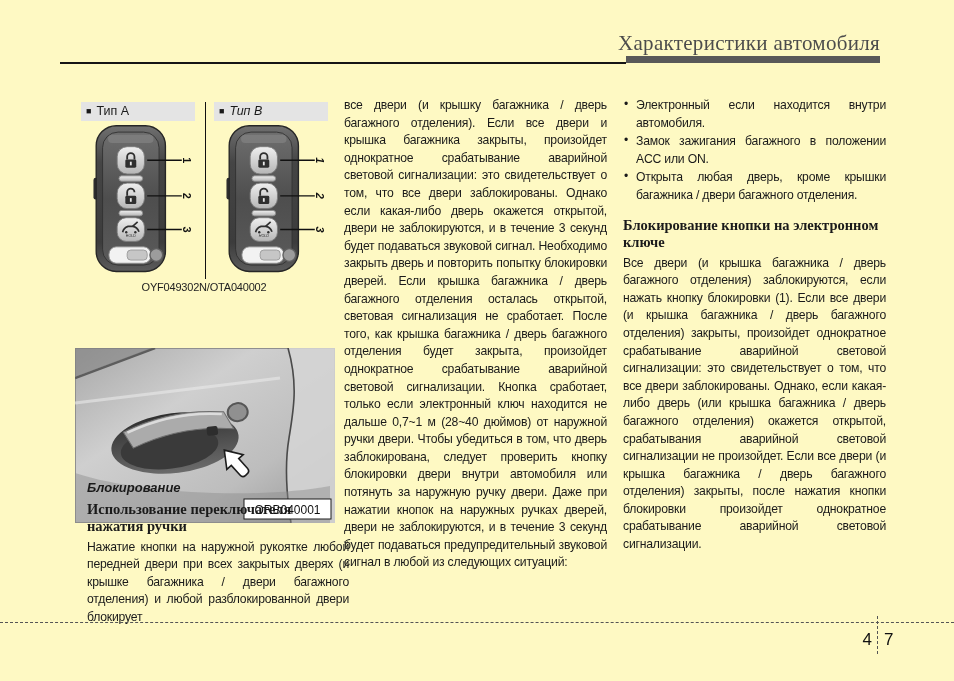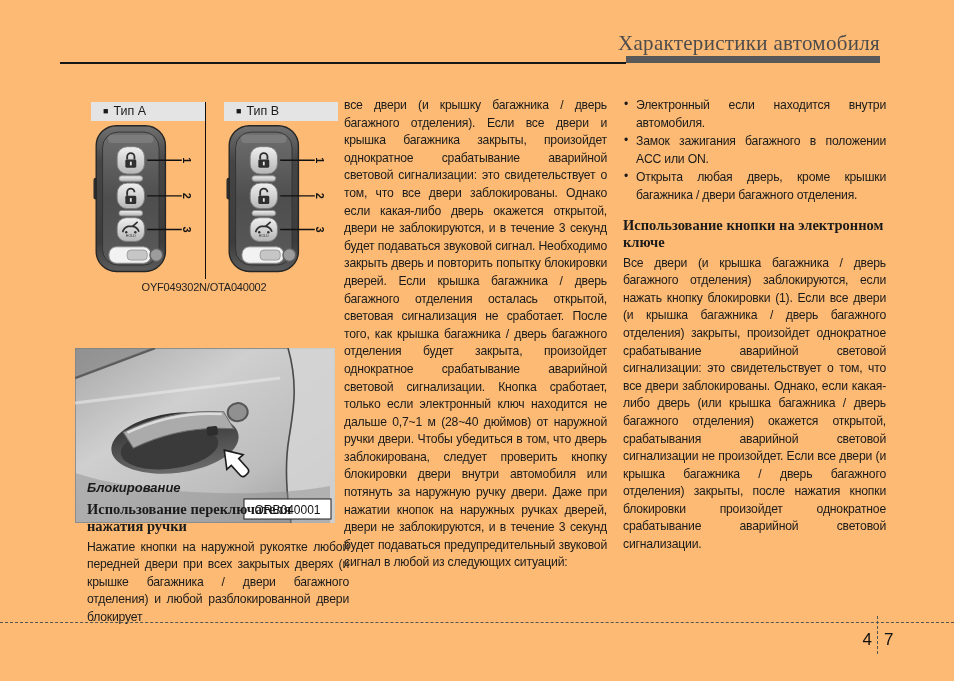--- a/index.html
+++ b/index.html
@@ -1,17 +1,17 @@
 <!DOCTYPE html>
 <html><head>
 <meta charset="utf-8">
 <style>
   html,body { margin:0; padding:0; background:#fff; }
   .page {
-    position:relative; width:954px; height:681px; background:#fdba74;
+    position:relative; width:954px; height:681px; background:#fef9c3;
     font-family:"Liberation Sans", sans-serif; color:#1a1a1a; overflow:hidden;
   }
   
   .page-title {
     position:absolute; top:31px; left:360px; width:520px; text-align:right;
     font-family:"Liberation Serif", serif; font-size:21px; color:#4c4c4c;
     letter-spacing:.3px;
   }
   .rule-thin { position:absolute; left:60px; top:62px; width:566px; height:2px; background:#151515; }
   .rule-bar  { position:absolute; left:626px; top:56px; width:254px; height:7px; }
@@ -26,25 +26,25 @@
   .sec-heading {
     font-family:"Liberation Serif", serif; font-weight:bold; font-size:14.5px;
     line-height:17.5px; text-align:left; letter-spacing:0; margin:12px 0 3px 0;
   }
   #left-text { position:absolute; left:75px; top:479px; width:262px;margin-left:12px; }
   .subtitle { font-style:italic; font-weight:bold; font-size:13px; text-align:left; letter-spacing:0; margin-bottom:4px; }
   #left-text .sec-heading { margin-top:0; }
   
   #fig-fobs { position:absolute; left:75px; top:100px; width:260px; height:195px; }
   .fob-panel { position:absolute; top:0; width:128px; height:180px; }
-  #panel-a { left:0; } #panel-b { left:133px; }
+  #panel-a { left:0; } #panel-b { left:133px;font-style:italic; }
   .panel-divider { position:absolute; left:130px; top:2px; width:1px; height:177px; background:#111; }
   .type-label {
-    position:absolute; left:16px; top:2px; width:114px; height:19px; background:#e4e4e4;
-    font-size:12.5px; line-height:19px; padding-left:12px; box-sizing:border-box; text-align:left;
+    position:absolute; left:6px; top:2px; width:114px; height:19px; background:#e4e4e4;
+    font-size:12.5px; line-height:19px; padding-left:5px; box-sizing:border-box; text-align:left;
   }
   .type-label .marker { font-size:9px; margin-right:5px; position:relative; top:-1px; }
   svg.fob { position:absolute; left:3px; top:23px; }
   .fob-caption { position:absolute; right:1px; top:181px; width:100%; text-align:center; font-size:11px; letter-spacing:-0.2px; color:#222; }
   
   #fig-photo { position:absolute; left:75px; top:300px; width:260px; height:175px;margin-top:48px; }
   
   .footer-dashes { position:absolute; left:0; top:622px; width:954px; height:0; border-top:1.6px dashed #555; }
   .footer-vdash  { position:absolute; left:877px; top:616px; height:38px; width:0; border-left:1.6px dashed #555; }
   .pg-num { position:absolute; top:630px; font-size:17px; color:#111; }
@@ -222,21 +222,21 @@
       <span>Электронный если находится внутри автомобиля.</span>
     </div>
     <div class="bullet-item">
       <span class="dot">•</span>
       <span>Замок зажигания багажного в положении ACC или ON.</span>
     </div>
     <div class="bullet-item">
       <span class="dot">•</span>
       <span>Открыта любая дверь, кроме крышки багажника / двери багажного отделения.</span>
     </div>
-    <div class="sec-heading">Использование кнопки на электронном ключе</div>
+    <div class="sec-heading">Блокирование кнопки на электронном ключе</div>
     <p>Все двери (и крышка багажника / дверь багажного отделения) заблокируются, если нажать кнопку блокировки (1). Если все двери (и крышка багажника / дверь багажного отделения) закрыты, произойдет однократное срабатывание аварийной световой сигнализации: это свидетельствует о том, что все двери заблокированы. Однако, если какая-либо дверь (или крышка багажника / дверь багажного отделения) окажется открытой, срабатывания аварийной световой сигнализации не произойдет. Если все двери (и крышка багажника / дверь багажного отделения) закрыты, после нажатия кнопки блокировки произойдет однократное срабатывание аварийной световой сигнализации.</p>
   </div>
 
   <div class="footer-dashes"></div>
   <div class="footer-vdash"></div>
   <div class="pg-num" id="pg-section">4</div>
   <div class="pg-num" id="pg-page">7</div>
 
 </div>
 

